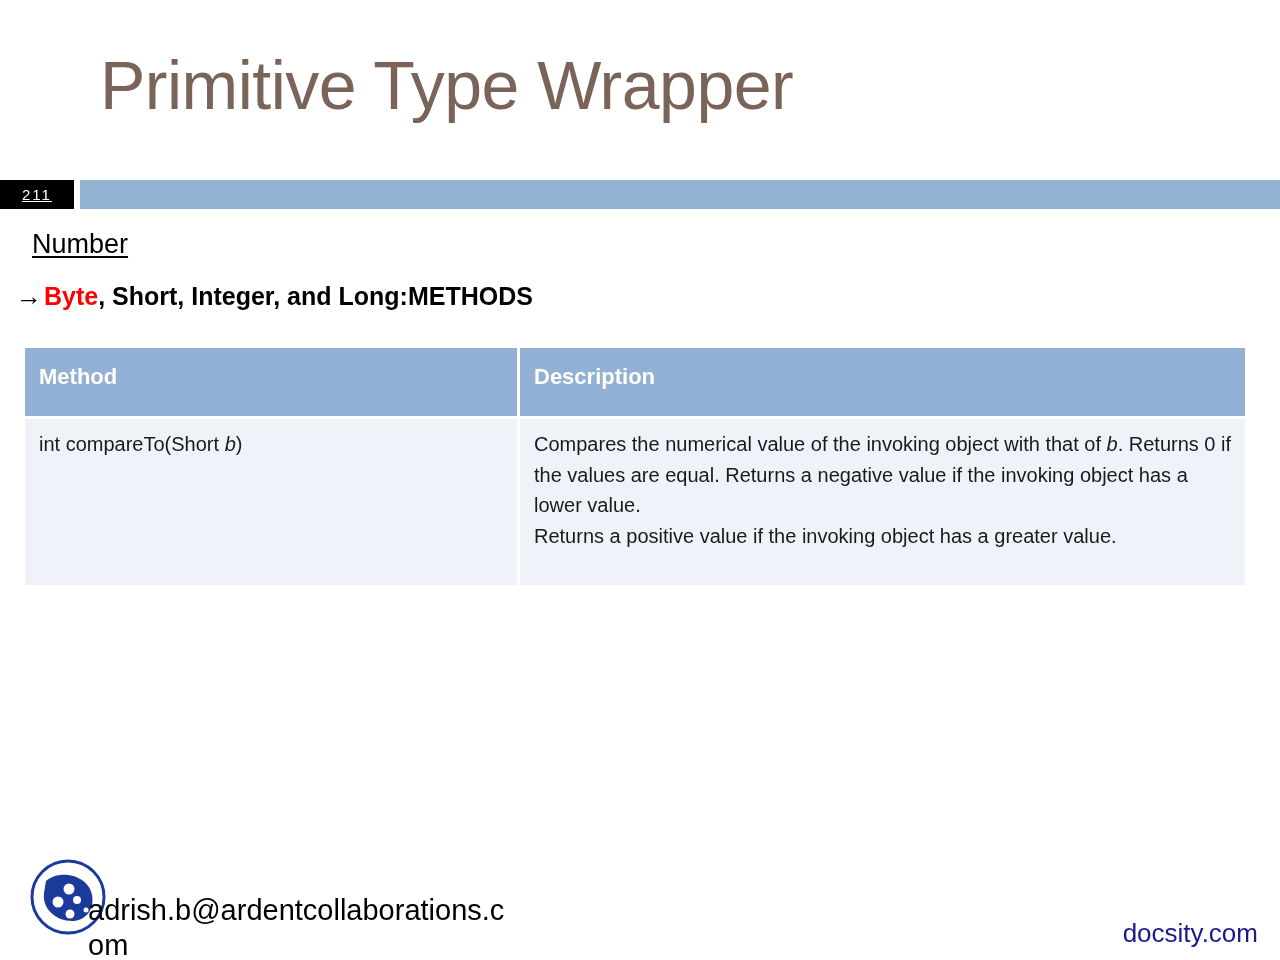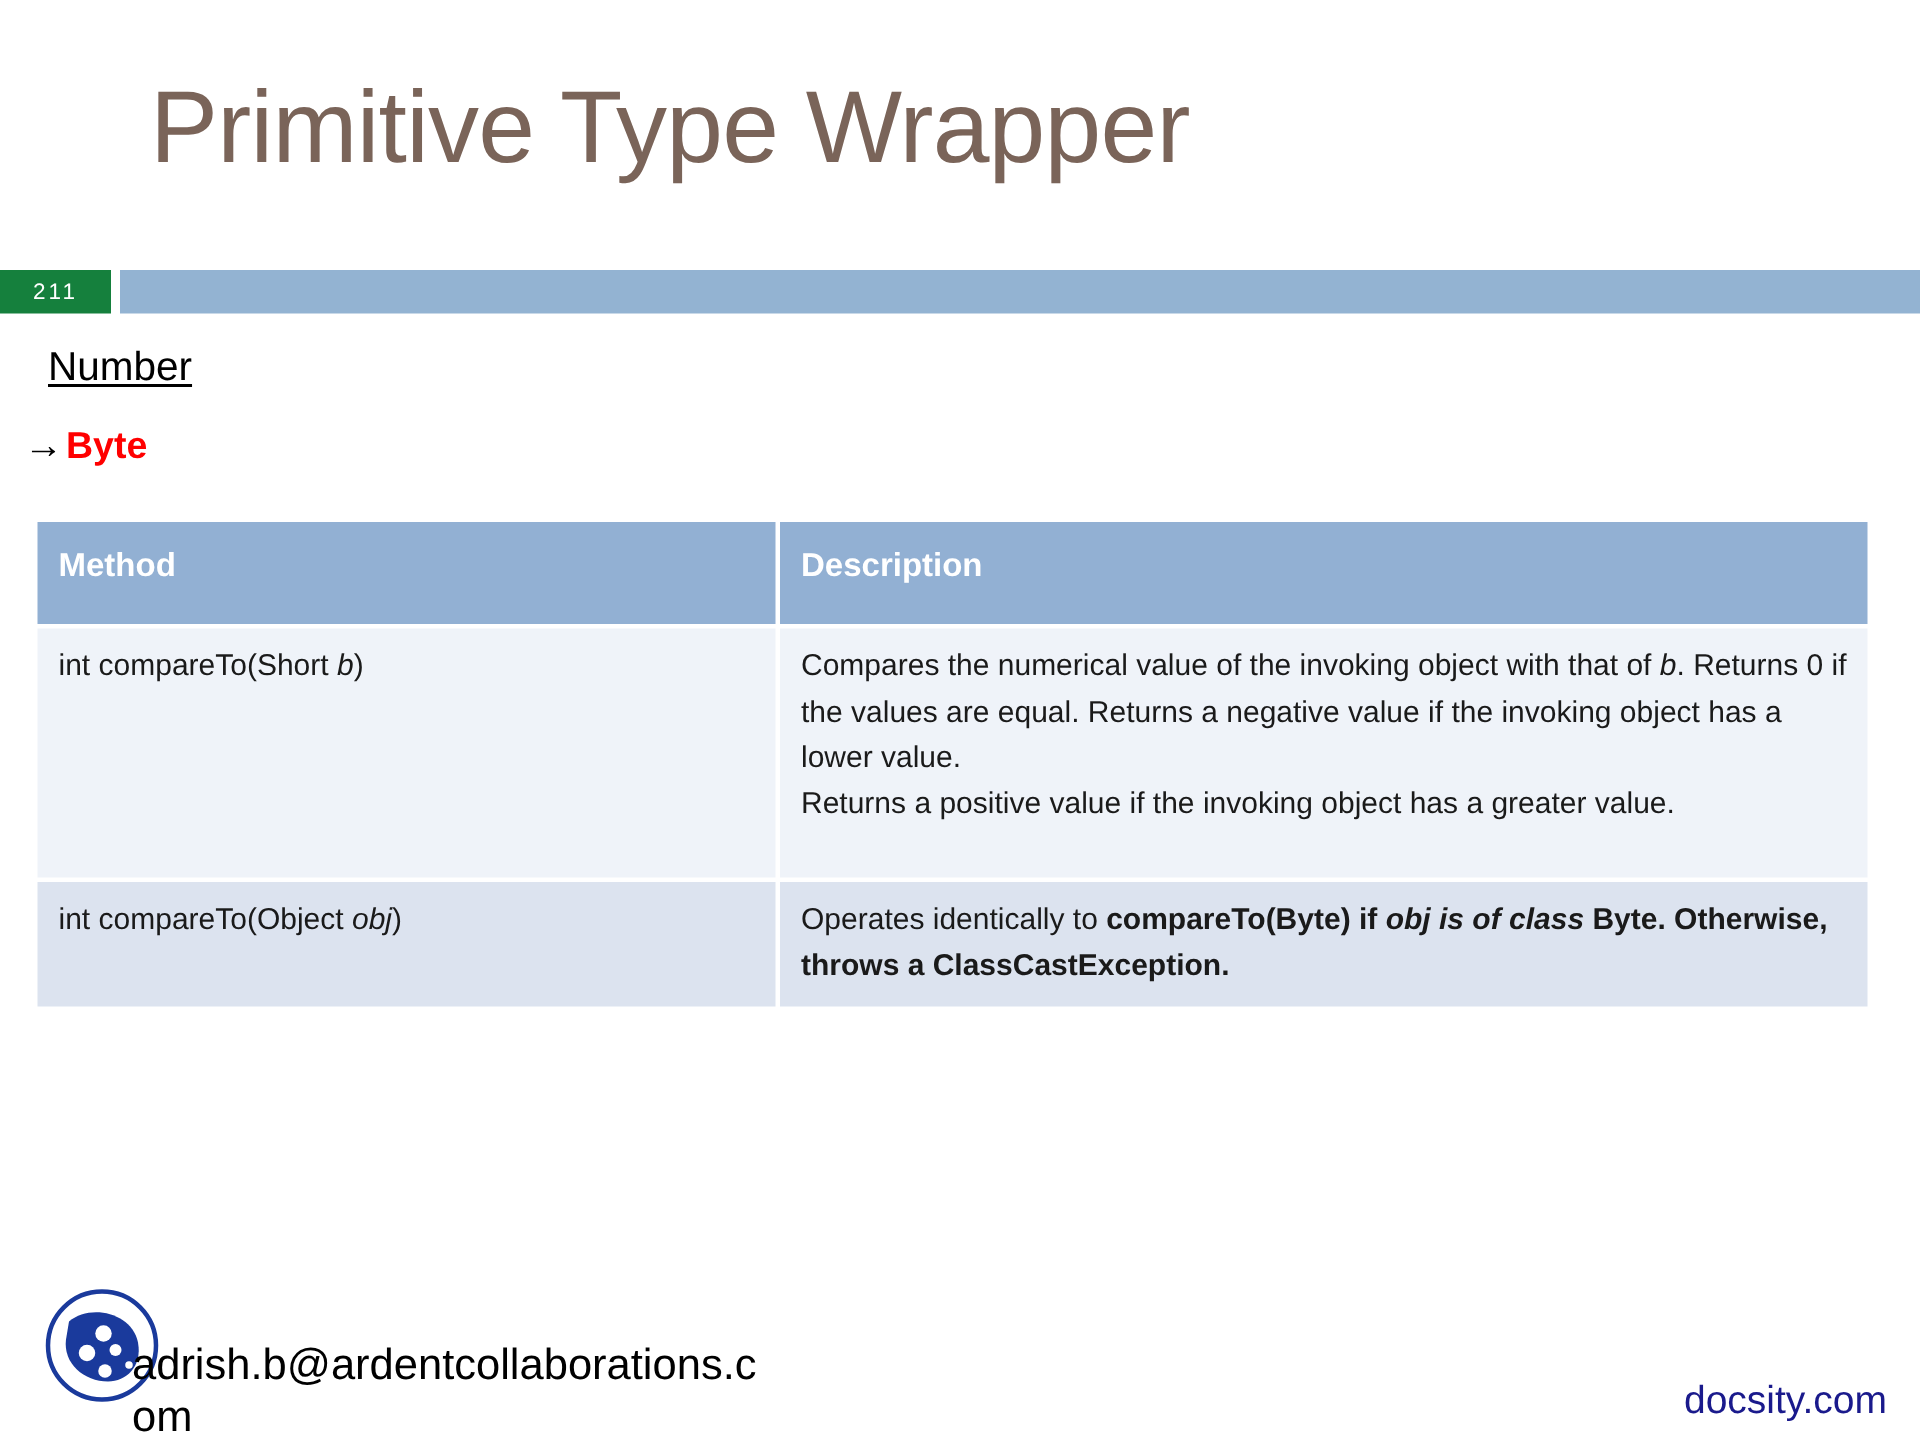--- a/index.html
+++ b/index.html
@@ -36,28 +36,29 @@
     top: 180px;
     width: 1280px;
     height: 29px;
   }
   .slide-number {
     position: absolute;
     left: 0;
     top: 0;
     width: 74px;
     height: 29px;
-    background: #15803d;
+    background: #000000;
     color: #ffffff;
     font-size: 15px;
     letter-spacing: 2px;
     display: flex;
     align-items: center;
     justify-content: center;
     box-sizing: border-box;
+    text-decoration: underline;
   }
   .blue-bar {
     position: absolute;
     left: 80px;
     top: 0;
     right: 0;
     height: 29px;
     background: #93b3d2;
   }
 
@@ -166,38 +167,35 @@
 <div class="badge-row">
   <div class="slide-number">211</div>
   <div class="blue-bar"></div>
 </div>
 
 <div class="section-heading">Number</div>
 
 <div class="bullet-line">
   <span class="arrow-glyph">→</span>
   <span class="red-kw">Byte</span>
+  <span> , Short, Integer, and Long:METHODS</span>
 </div>
 
 <table class="methods-table">
   <thead>
     <tr>
       <th class="col-method">Method</th>
       <th>Description</th>
     </tr>
   </thead>
   <tbody>
     <tr class="row-b">
       <td class="col-method cell-tall"><span>int compareTo(Short </span><i class="em">b</i><span>)</span></td>
       <td class="cell-tall"><span>Compares the numerical value of the invoking object with that of </span><i class="em">b</i><span>. Returns 0 if the values are equal. Returns a negative value if the invoking object has a lower value.</span><br><span>Returns a positive value if the invoking object has a greater value.</span></td>
     </tr>
-    <tr class="row-a">
-      <td class="col-method cell-low"><span>int compareTo(Object </span><i class="em">obj</i><span>)</span></td>
-      <td class="cell-low"><span>Operates identically to </span><b class="strong">compareTo(Byte)</b><b class="strong">  if </b><span class="bi">obj is of class</span><b class="strong"> Byte. Otherwise, throws a ClassCastException.</b></td>
-    </tr>
   </tbody>
 </table>
 
 <div class="footer-logo">
   <svg viewBox="0 0 84 84" width="84" height="84" aria-hidden="true">
     <circle cx="42" cy="42" r="36" fill="#ffffff" stroke="#1a3a9c" stroke-width="3"></circle>
     <path d="M20 26 C34 14, 62 20, 66 40 C69 56, 58 66, 46 66 C30 66, 16 54, 18 38 Z" fill="#1a3a9c"></path>
     <circle cx="43" cy="34" r="5.5" fill="#ffffff"></circle>
     <circle cx="32" cy="47" r="5.5" fill="#ffffff"></circle>
     <circle cx="51" cy="45" r="4" fill="#ffffff"></circle>

